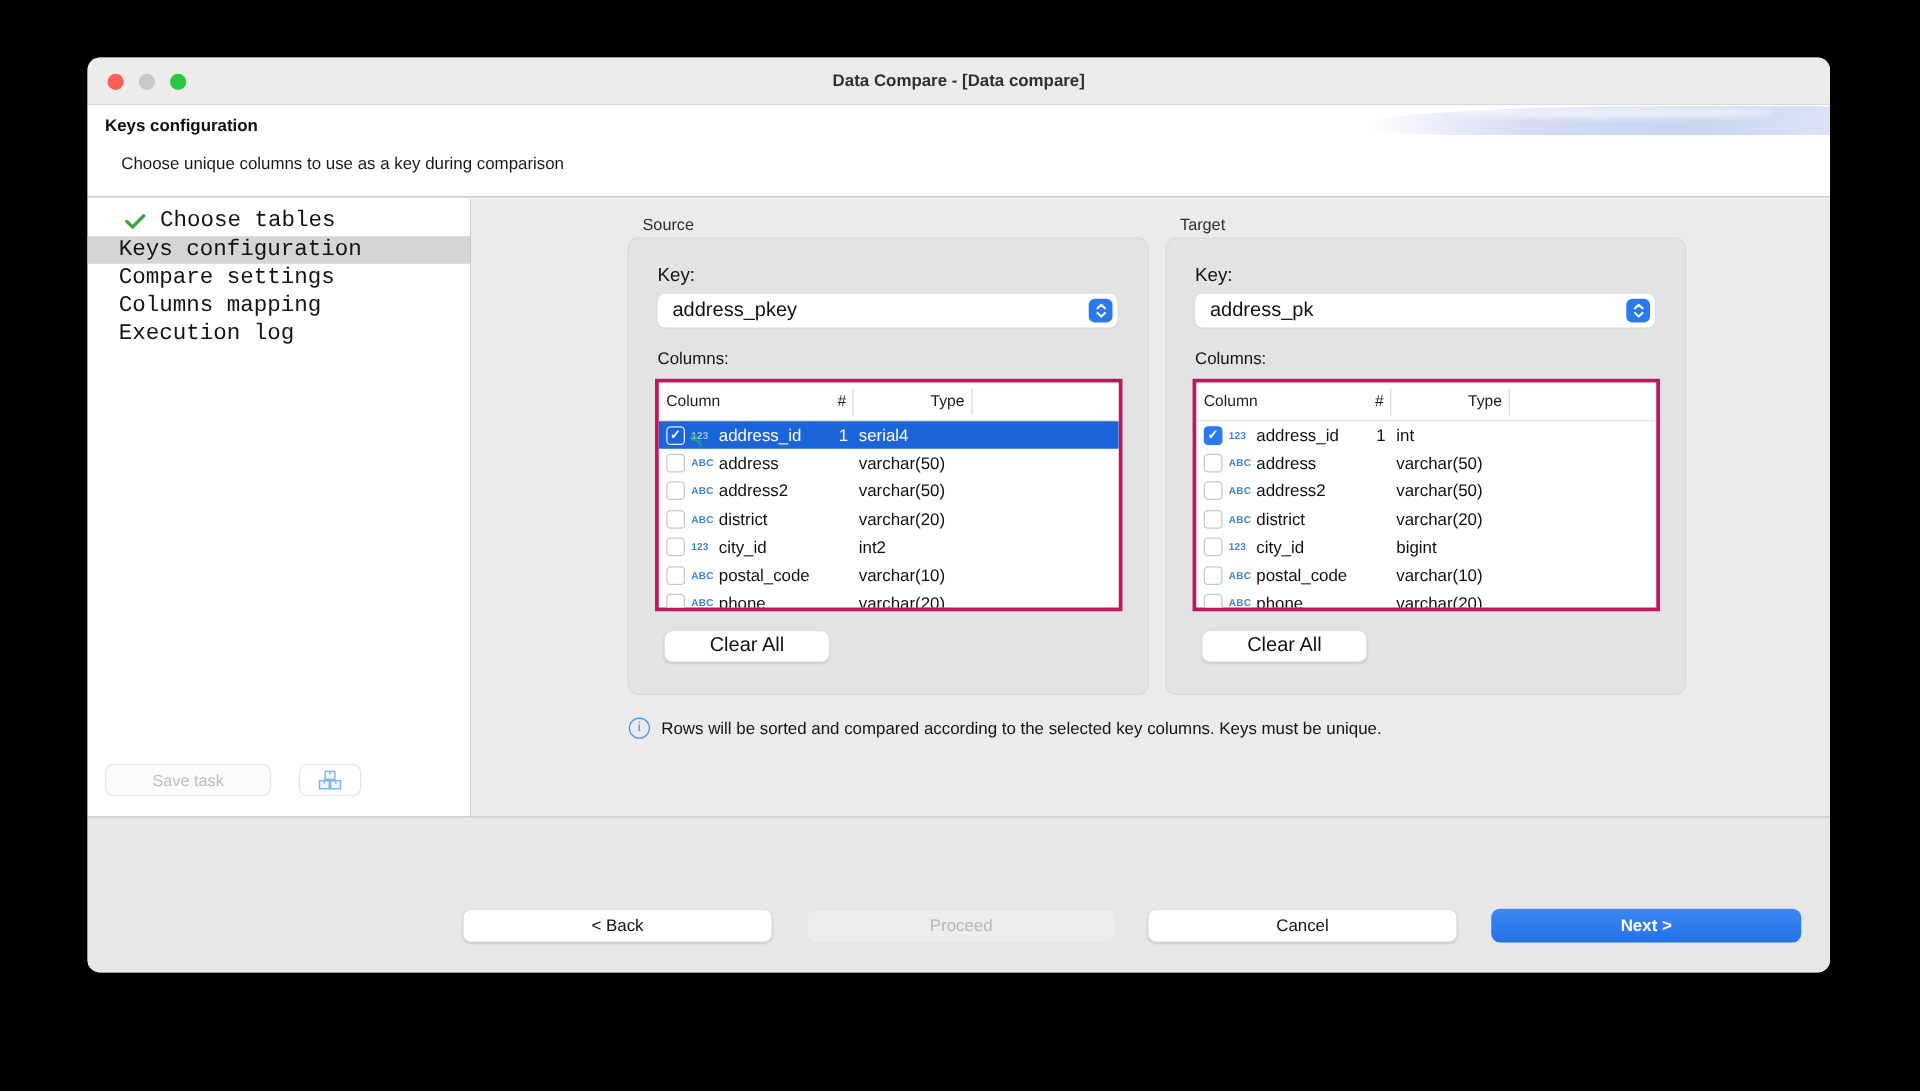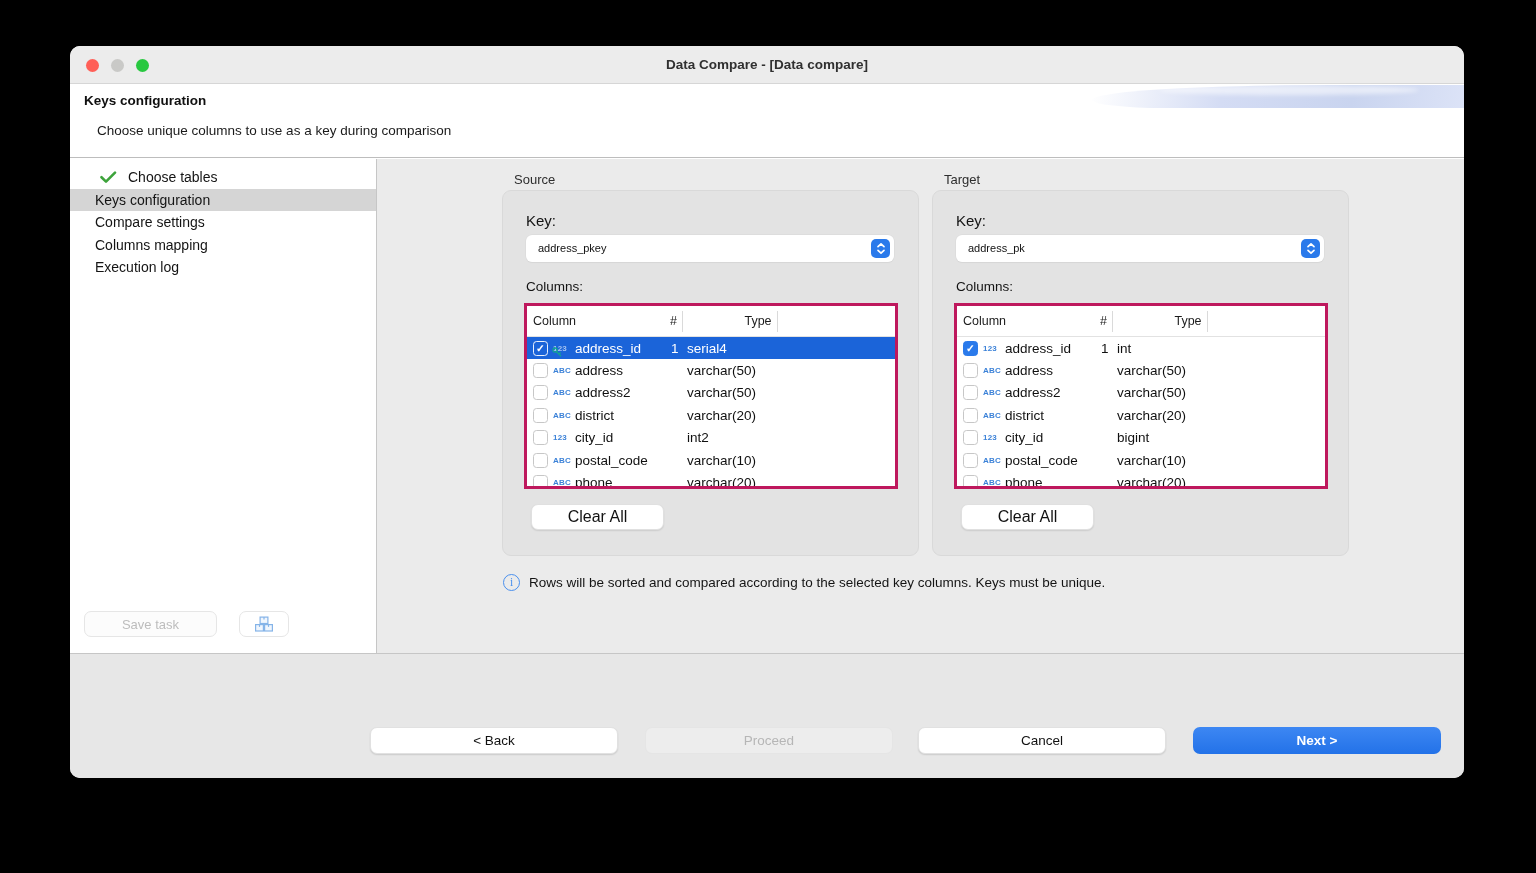--- a/index.html
+++ b/index.html
@@ -28,21 +28,21 @@
     border-top-left-radius:100% 100%; border-bottom-left-radius:30% 55%; }
   .swoosh::after { content:""; position:absolute; left:18%; top:0; width:70%; height:45%;
     background:rgba(255,255,255,.55); border-radius:50%; filter:blur(2px); }
 
   
   .content { position:absolute; left:0; right:0; top:113px; bottom:125px; display:flex; }
 
   .sidebar { width:307px; background:#fff; border-right:1px solid #c6c6c6; position:relative; }
   .steps { padding-top:7px; }
   .step { height:22.5px; display:flex; align-items:center; padding-left:25px;
-    font-size:14px; color:#141414; cursor:default; }
+    font-size:18px; color:#141414; cursor:default;font-family:Liberation Mono, monospace; }
   .step.active { background:#d5d5d5; }
   .step .checkwrap { width:22px; height:14px; margin-left:5px; margin-right:6px; display:inline-flex; align-items:center; }
   .save-btn { position:absolute; left:14px; bottom:16px; width:133px; height:26px;
     background:#fcfcfc; border:1px solid #e6e6e6; border-radius:7px;
     font-size:13px; color:#bdbdbd; font-family:inherit; }
   .task-icon-btn { position:absolute; left:169px; bottom:16px; width:50px; height:26px;
     background:#fff; border:1px solid #e6e6e6; border-radius:7px;
     display:flex; align-items:center; justify-content:center; }
 
   .main { flex:1; background:#ebebeb; position:relative; }
@@ -52,21 +52,21 @@
   .group-label.tgt { left:567px; }
   .group { position:absolute; top:31px; width:417px; height:366px;
     background:#e3e3e3; border:1px solid #d9d9d9; border-radius:9px; }
   .group.src { left:125px; }
   .group.tgt { left:555px; }
 
   .key-label { position:absolute; left:23px; top:21px; font-size:15px; color:#141414; }
   .dropdown { position:absolute; left:23px; top:44px; width:368px; height:27px;
     background:#fff; border-radius:6px; box-shadow:0 0 0 0.5px #d8d8d8, 0 1px 1px rgba(0,0,0,.06);
     cursor:default; }
-  .dd-text { position:absolute; left:12px; top:0; line-height:27px; font-size:11px; color:#111; }
+  .dd-text { position:absolute; left:12px; top:0; line-height:27px; font-size:16px; color:#111; }
   .stepper { position:absolute; right:4px; top:4px; width:19px; height:19px; border-radius:5px;
     background:#2a7aeb; display:flex; align-items:center; justify-content:center; }
 
   .cols-label { position:absolute; left:23px; top:88px; font-size:13.5px; color:#141414; }
 
   .tbl { position:absolute; left:21px; top:112px; width:374px; height:186px;
     background:#fff; border:3px solid #be185d; overflow:hidden; }
   .thead { height:31px; position:relative; border-bottom:1px solid #e2e2e2; font-size:12.5px; color:#1c1c1c; }
   .th-col { position:absolute; left:6px; top:8px; }
   .th-ord { position:absolute; left:143px; top:8px; }

